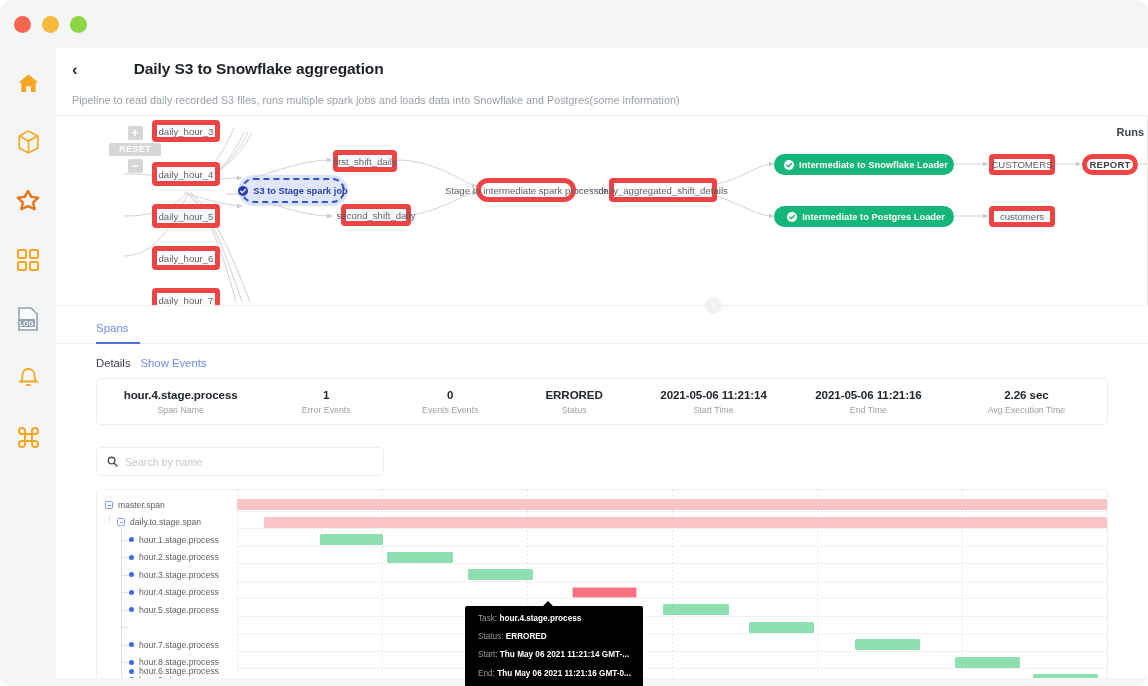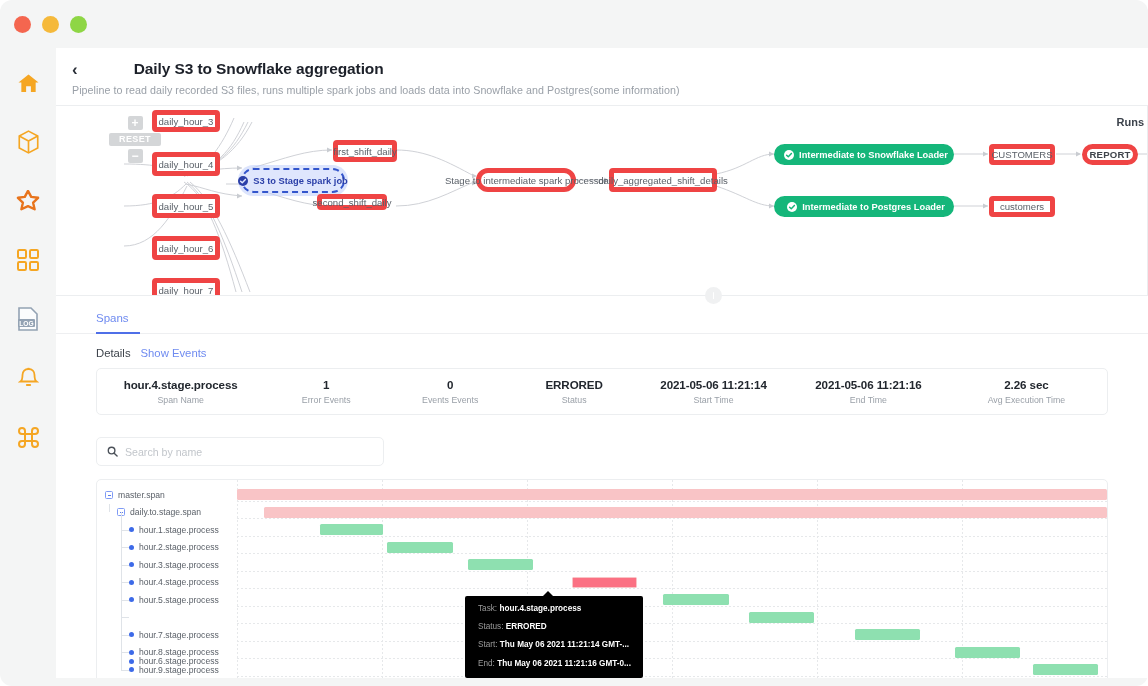--- a/index.html
+++ b/index.html
@@ -59,21 +59,21 @@
   .back-chevron {
     font-size: 17px; color: #2a2f38; line-height: 1;
     cursor: pointer; font-weight: 700;
   }
   .page-title {
     font-size: 15.5px; font-weight: 700; color: #1c2029;
     letter-spacing: -0.1px;
     margin-left: 47px;
   }
   .page-sub {
-    font-size: 10.7px; color: #9aa0a8; margin-top: 6px;
+    font-size: 10.7px; color: #9aa0a8; margin-top: 16px;
     letter-spacing: 0.05px;
   }
   .hdr-rule {
     position: absolute; left: 0; right: 0; bottom: 0;
     height: 1px; background: #eceef0;
   }
 
   
   .graph-panel {
     position: relative; height: 189px;
@@ -411,21 +411,21 @@
           <svg width="8" height="8" viewBox="0 0 10 10">
               <path d="M2 5.2 4.1 7.3 8 3" fill="none" stroke="currentColor" stroke-width="1.8" stroke-linecap="round" stroke-linejoin="round"></path>
             </svg>
         </span>
         <span>S3 to Stage spark job</span>
       </div>
 
       <div class="node" style="left:277px;top:34px;width:64px;height:22px;">
         <span>first_shift_daily</span>
       </div>
-      <div class="node" style="left:261px;top:88px;width:70px;height:16px;">
+      <div class="node" style="left:285px;top:88px;width:70px;height:22px;">
         <span>second_shift_daily</span>
       </div>
 
       <div class="node rounded" style="left:420px;top:62px;width:100px;height:24px;">
         <span>Stage to intermediate spark processor</span>
       </div>
 
       <div class="node" style="left:553px;top:62px;width:108px;height:24px;">
         <span>daily_aggregated_shift_details</span>
       </div>

